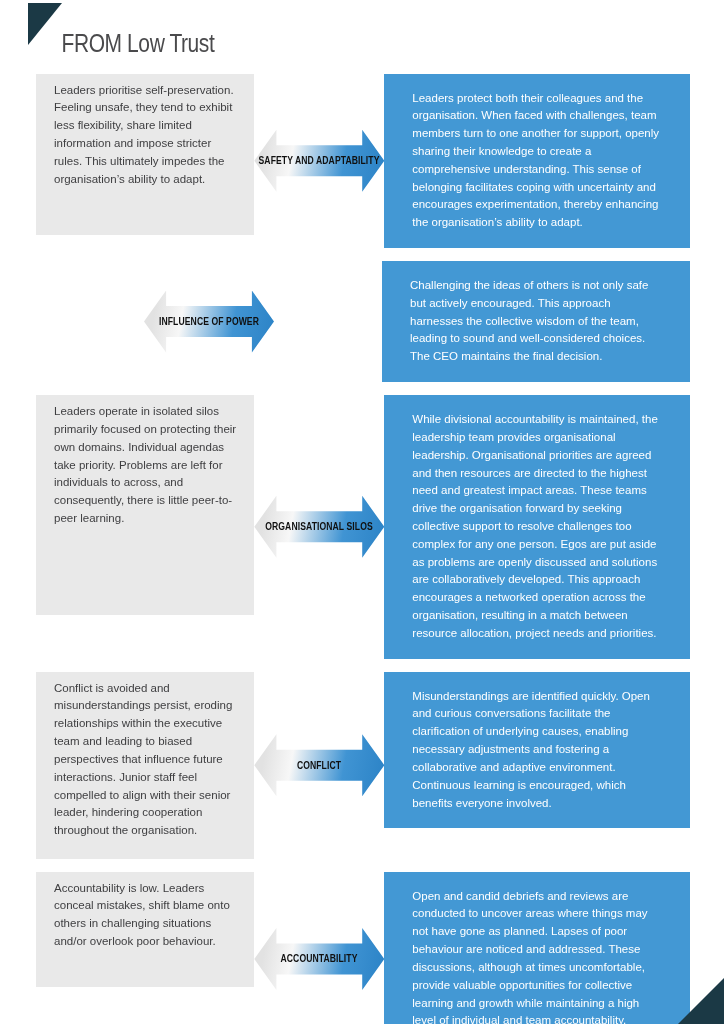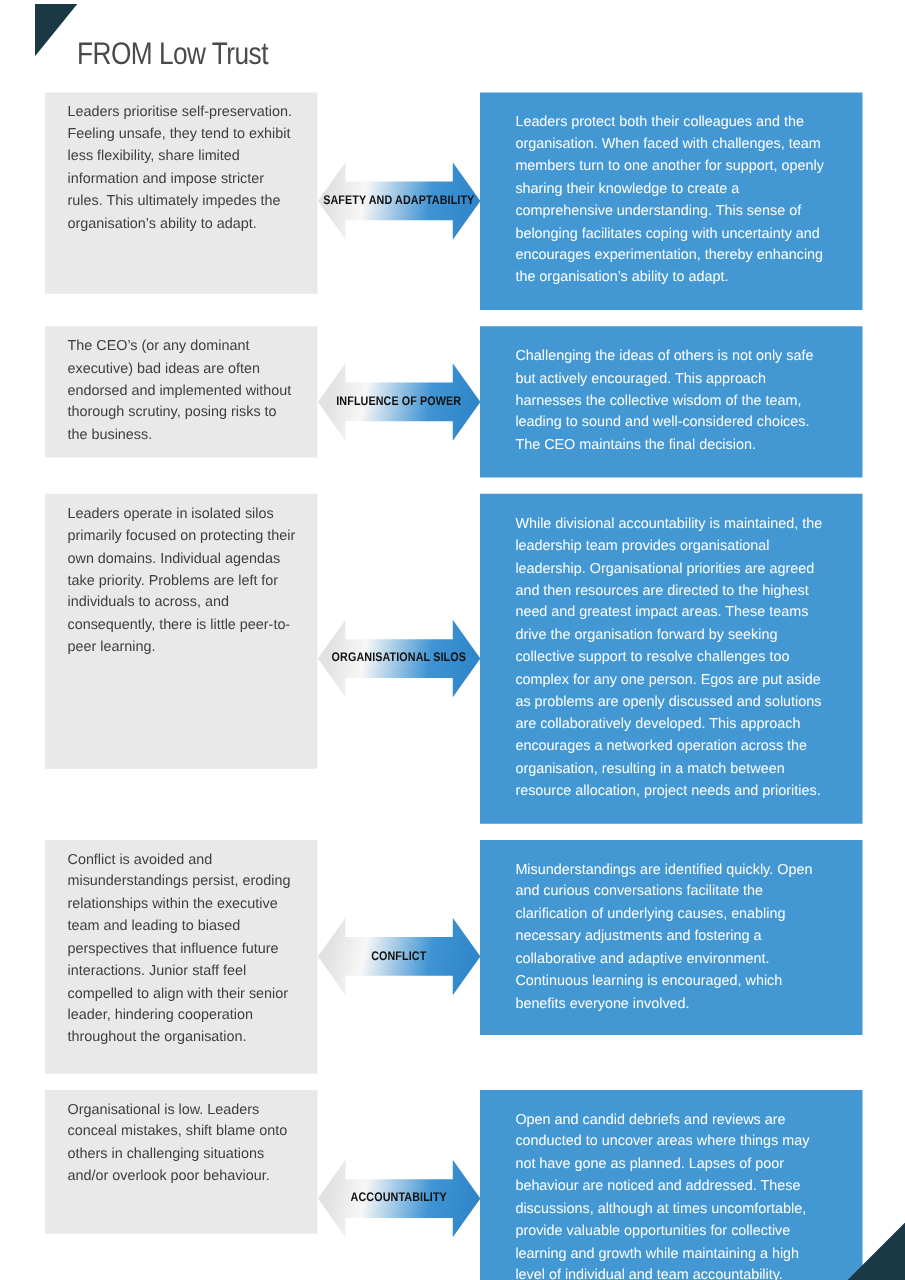--- a/index.html
+++ b/index.html
@@ -59,23 +59,20 @@
       <div class="arrow">
         <span class="arrow-label">SAFETY AND ADAPTABILITY</span>
       </div>
     </div>
     <div class="to-box">
       <span>Leaders protect both their colleagues and the organisation. When faced with challenges, team members turn to one another for support, openly sharing their knowledge to create a comprehensive understanding. This sense of belonging facilitates coping with uncertainty and encourages experimentation, thereby enhancing the organisation’s ability to adapt.</span>
     </div>
   </div>
 
   <div class="row row-2">
-    <div class="from-box">
-      <span>The CEO’s (or any dominant executive) bad ideas are often endorsed and implemented without thorough scrutiny, posing risks to the business.</span>
-    </div>
     <div class="arrow-cell">
       <div class="arrow">
         <span class="arrow-label">INFLUENCE OF POWER</span>
       </div>
     </div>
     <div class="to-box">
       <span>Challenging the ideas of others is not only safe but actively encouraged. This approach harnesses the collective wisdom of the team, leading to sound and well-considered choices. The CEO maintains the final decision.</span>
     </div>
   </div>
 
@@ -102,21 +99,21 @@
         <span class="arrow-label">CONFLICT</span>
       </div>
     </div>
     <div class="to-box">
       <span>Misunderstandings are identified quickly. Open and curious conversations facilitate the clarification of underlying causes, enabling necessary adjustments and fostering a collaborative and adaptive environment. Continuous learning is encouraged, which benefits everyone involved.</span>
     </div>
   </div>
 
   <div class="row row-5">
     <div class="from-box">
-      <span>Organisational is low. Leaders conceal mistakes, shift blame onto others in challenging situations and/or overlook poor behaviour.</span>
+      <span>Accountability is low. Leaders conceal mistakes, shift blame onto others in challenging situations and/or overlook poor behaviour.</span>
     </div>
     <div class="arrow-cell">
       <div class="arrow">
         <span class="arrow-label">ACCOUNTABILITY</span>
       </div>
     </div>
     <div class="to-box">
       <span>Open and candid debriefs and reviews are conducted to uncover areas where things may not have gone as planned. Lapses of poor behaviour are noticed and addressed. These discussions, although at times uncomfortable, provide valuable opportunities for collective learning and growth while maintaining a high level of individual and team accountability.</span>
     </div>
   </div>

